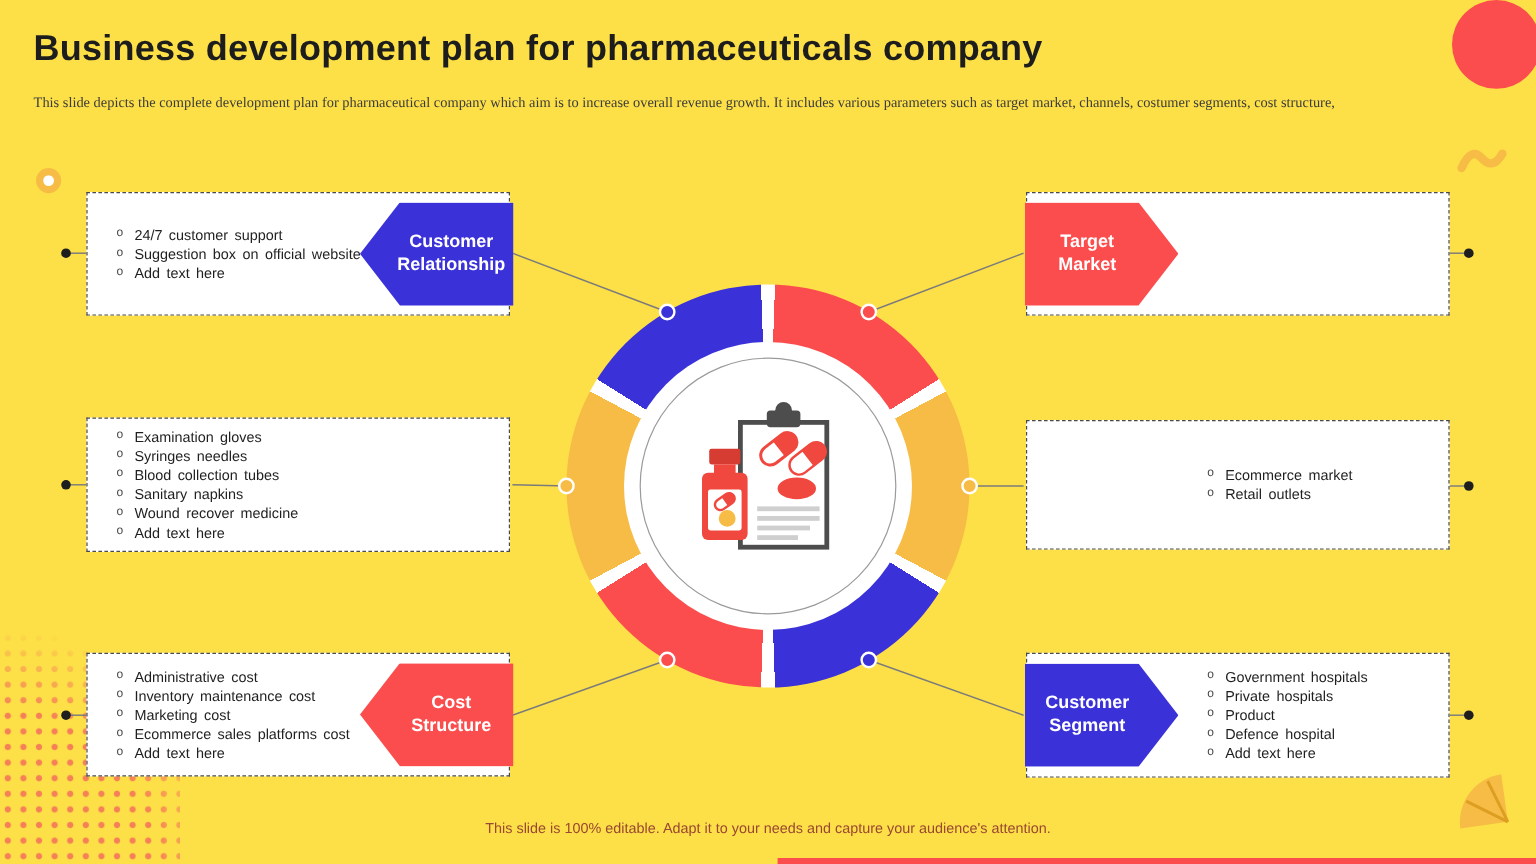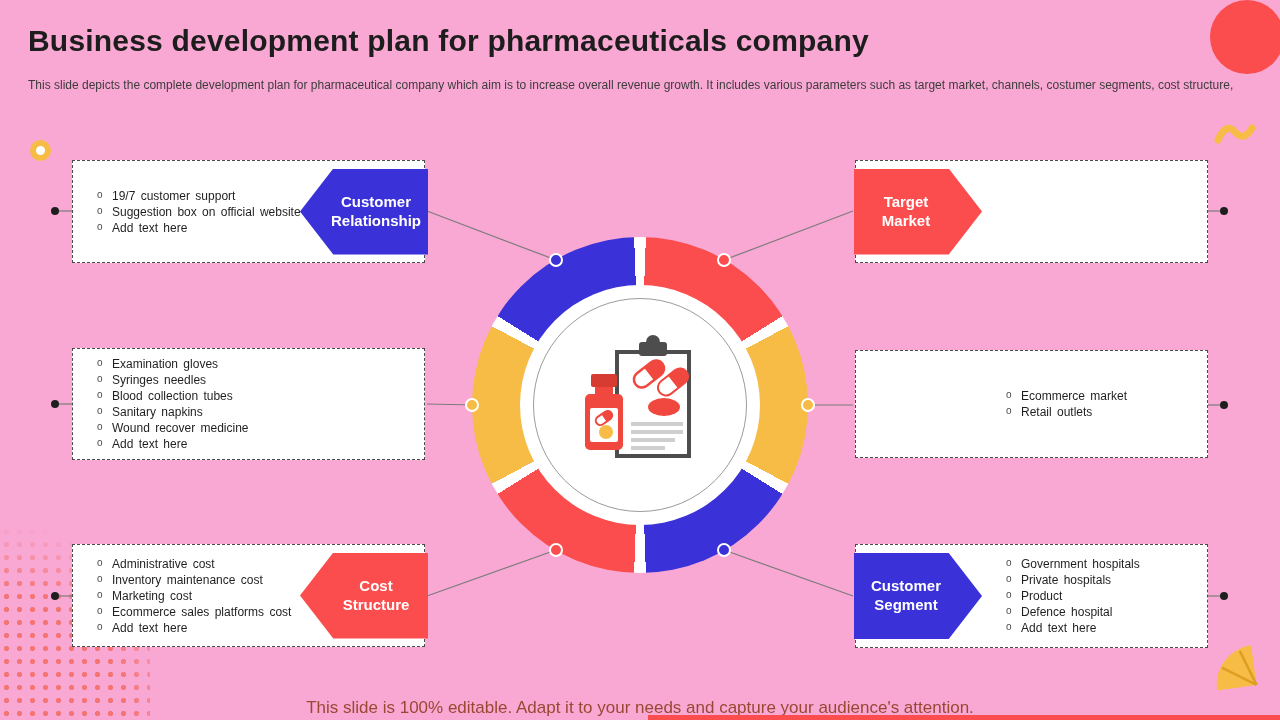--- a/index.html
+++ b/index.html
@@ -1,31 +1,31 @@
 <!DOCTYPE html>
 <html style="--blue: #3a31d8; --red: #fb4d4d; --yellow: #f7bc45; --title: #1d1d1d; --body: #3c3c3c; --footer: #9a4733;"><head>
 <meta charset="utf-8">
 <style>
   html,body{margin:0;padding:0;background:#e9e9e9;}
   .slide{
-    position:relative;width:1280px;height:720px;background:#f9a8d4;overflow:hidden;
+    position:relative;width:1280px;height:720px;background:#fde047;overflow:hidden;
     font-family:"Liberation Sans","DejaVu Sans",sans-serif;
   }
   
   .title{
     position:absolute;left:28px;top:24px;margin:0;width:1150px;
     font-size:30px;font-weight:700;color:var(--title,#1d1d1d);letter-spacing:.2px;
   }
   .subtitle{
     position:absolute;left:28px;top:78px;margin:0;width:1230px;
-    font-size:12px;color:var(--body,#3c3c3c);line-height:1.3;
+    font-size:12px;color:var(--body,#3c3c3c);line-height:1.3;font-family:Liberation Serif, serif;
   }
   .footer{
-    position:absolute;left:0;right:0;top:698px;margin:0;text-align:center;
-    font-size:17px;color:var(--footer,#9a4733);
+    position:absolute;left:0;right:0;top:683px;margin:0;text-align:center;
+    font-size:12px;color:var(--footer,#9a4733);
   }
   .bottom-strip{
     position:absolute;right:0;bottom:0;width:632px;height:5px;background:var(--red,#fb4d4d);
   }
   
   .red-circle{position:absolute;left:1210px;top:0;width:74px;height:74px;border-radius:50%;background:var(--red,#fb4d4d);}
   .yellow-ring{position:absolute;left:30px;top:140px;width:9px;height:9px;border:6px solid var(--yellow,#f7bc45);border-radius:50%;background:#fff;}
   .squiggle{position:absolute;left:1214px;top:118px;}
   .shell{position:absolute;left:1206px;top:644px;}
   .halftone{
@@ -170,21 +170,21 @@
       <circle cx="724" cy="260" r="6" class="dot-red"></circle>
       <circle cx="808" cy="405" r="6" class="dot-yellow"></circle>
       <circle cx="724" cy="550" r="6" class="dot-blue"></circle>
       <circle cx="556" cy="550" r="6" class="dot-red"></circle>
       <circle cx="472" cy="405" r="6" class="dot-yellow"></circle>
     </g>
   </svg>
 
   <div class="card" style="top:160px;height:103px;">
     <ul class="items">
-        <li>19/7 customer support</li>
+        <li>24/7 customer support</li>
         <li>Suggestion box on official website</li>
         <li>Add text here</li>
       </ul>
     <div class="chev chev-left bg-blue">
       <span>Customer Relationship</span>
     </div>
   </div>
 
   <div class="card" style="top:348px;height:112px;">
     <ul class="items">

